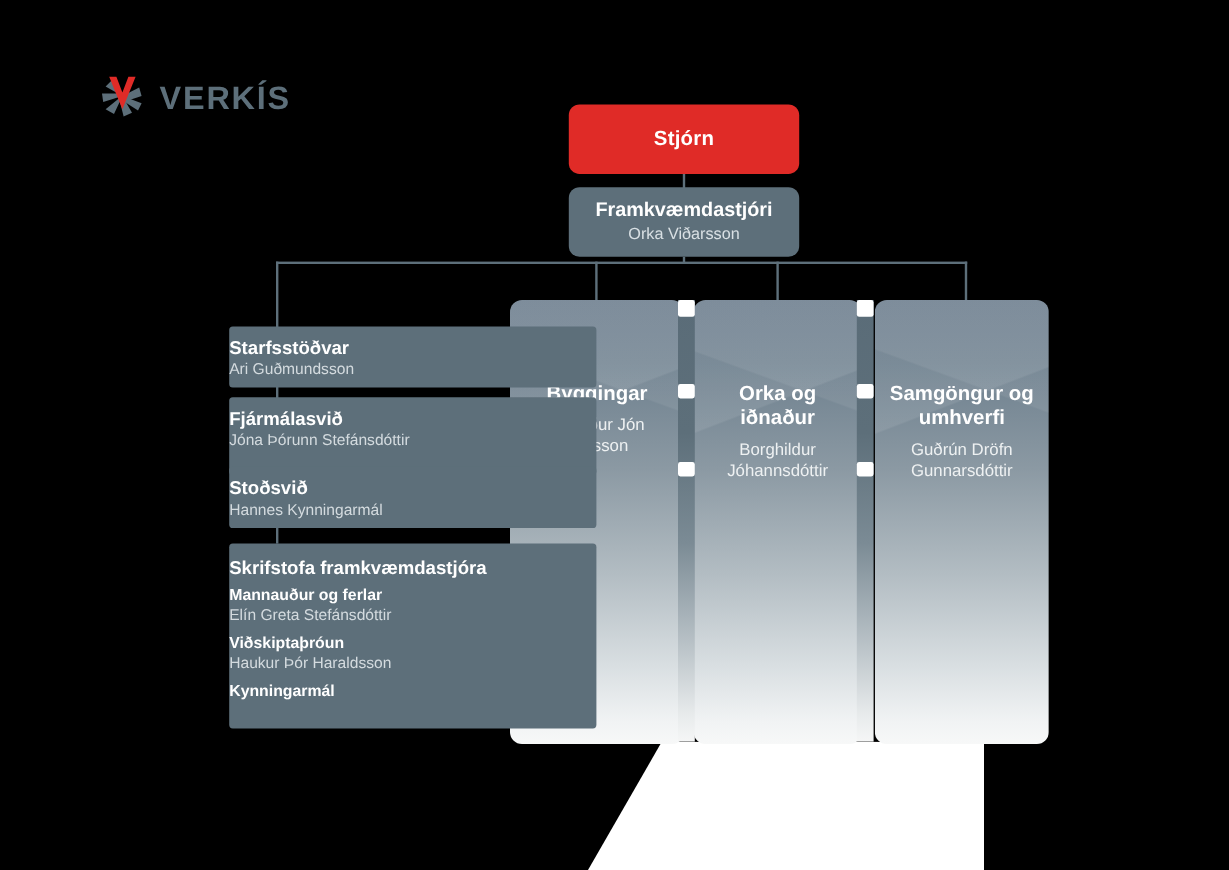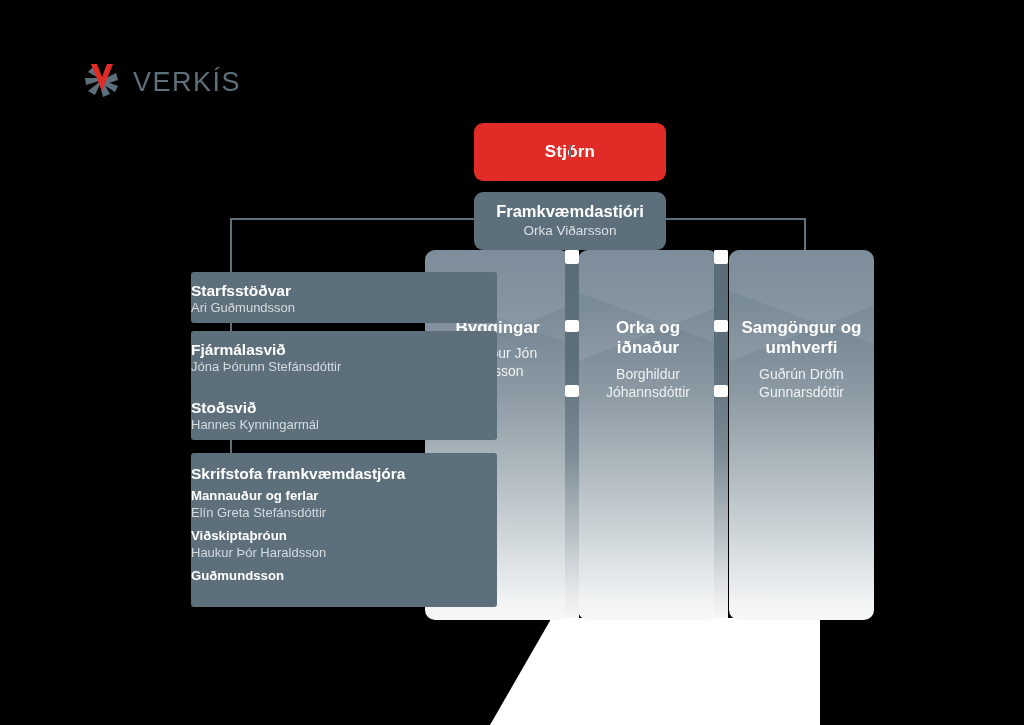--- a/index.html
+++ b/index.html
@@ -31,21 +31,21 @@
     align-items: center;
     gap: 9px;
   }
   #logo-mark {
     width: 44px;
     height: 46px;
     flex: 0 0 auto;
   }
   #logo-word {
     font-size: 27px;
-    font-weight: normal;
+    font-weight: bold;
     letter-spacing: 1.5px;
     color: #5d6f7a;
     line-height: 1;
     padding-bottom: 2px;
   }
 
   
   .conn {
     position: absolute;
     background: #5d6f7a;
@@ -53,21 +53,20 @@
 
   
   .topbox {
     position: absolute;
     border-radius: 9px;
     display: flex;
     flex-direction: column;
     justify-content: center;
     text-align: center;
     box-sizing: border-box;
-    margin-top: 36px;
   }
   #box-stjorn {
     left: 474px;
     top: 87px;
     width: 192px;
     height: 58px;
     background: #e02b27;
   }
   #box-stjorn .t-title {
     font-size: 17px;
@@ -280,21 +279,21 @@
       <div class="sg-title">Mannauður og ferlar</div>
       <div class="sg-name">Elín Greta Stefánsdóttir</div>
     </div>
 
     <div class="sub-group">
       <div class="sg-title">Viðskiptaþróun</div>
       <div class="sg-name">Haukur Þór Haraldsson</div>
     </div>
 
     <div class="sub-group">
-      <div class="sg-title">Guðmundsson</div>
+      <div class="sg-title">Kynningarmál</div>
     </div>
   </div>
 
   <div class="beam" id="beam-left"></div>
   <div class="beam" id="beam-right"></div>
 
   <div class="column" id="col-0">
     <div class="c-inner">
       <div class="c-title">Byggingar</div>
       <div class="c-sub">Sigurður Jón Jónsson</div>

